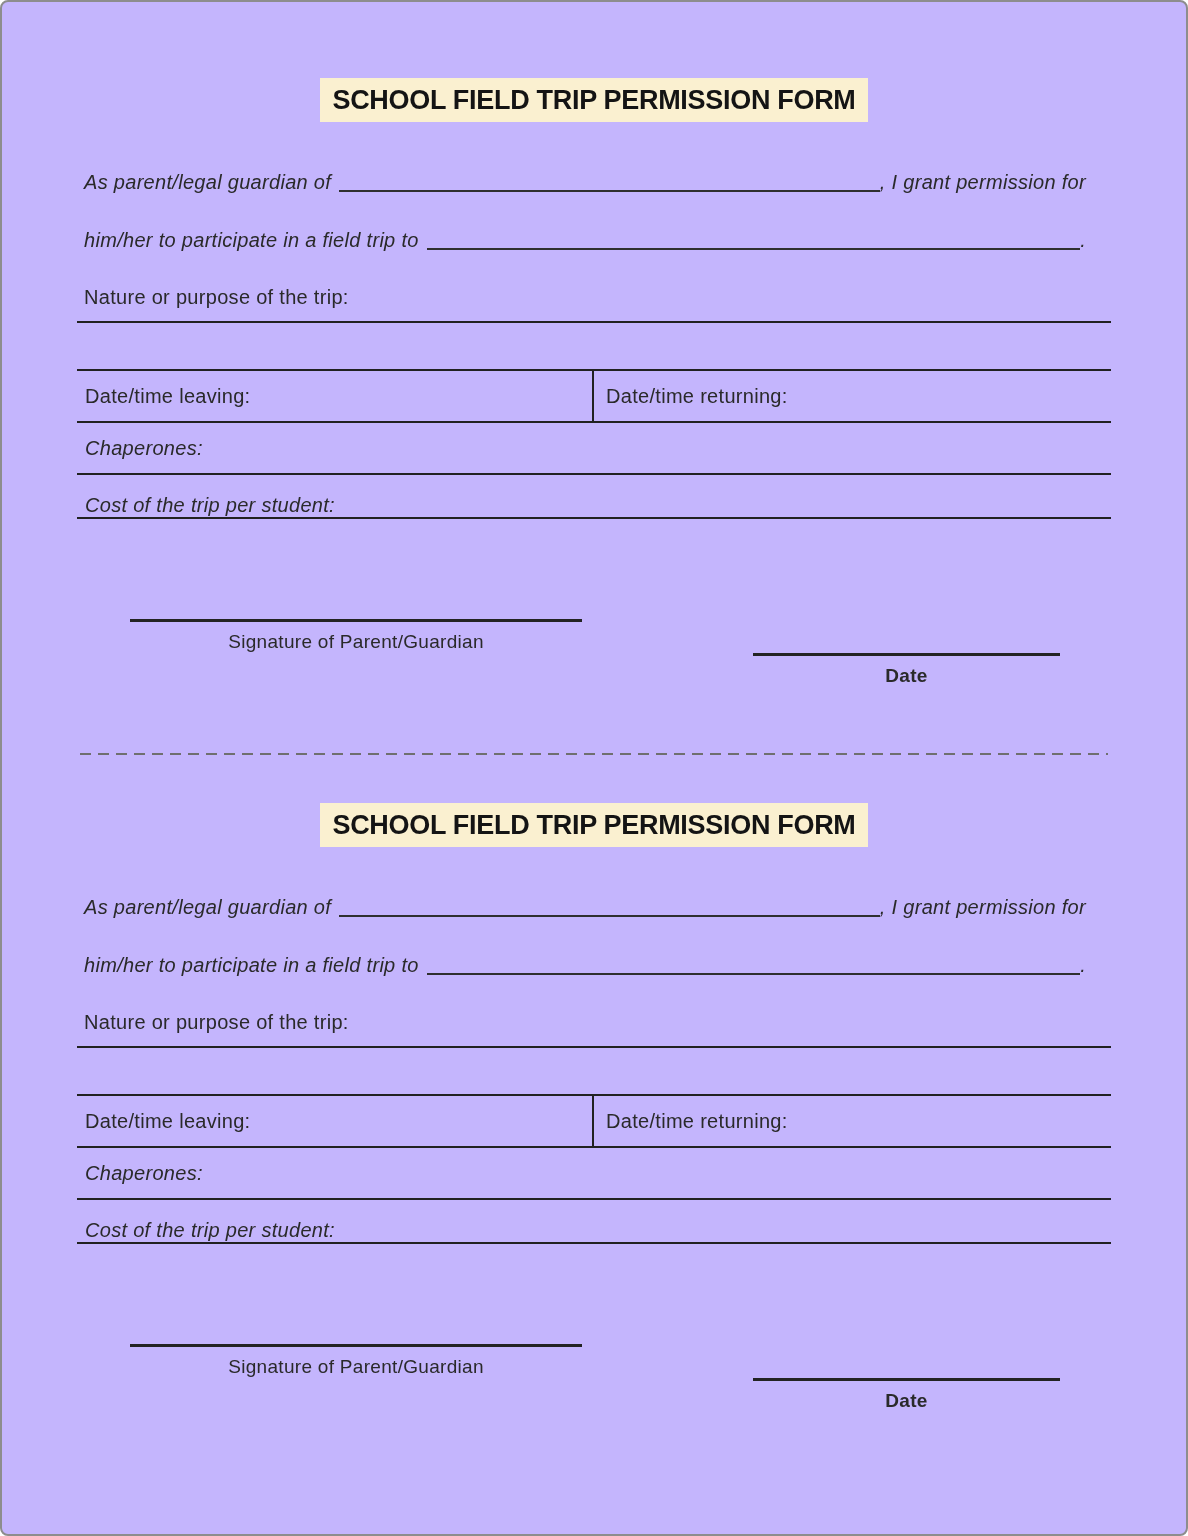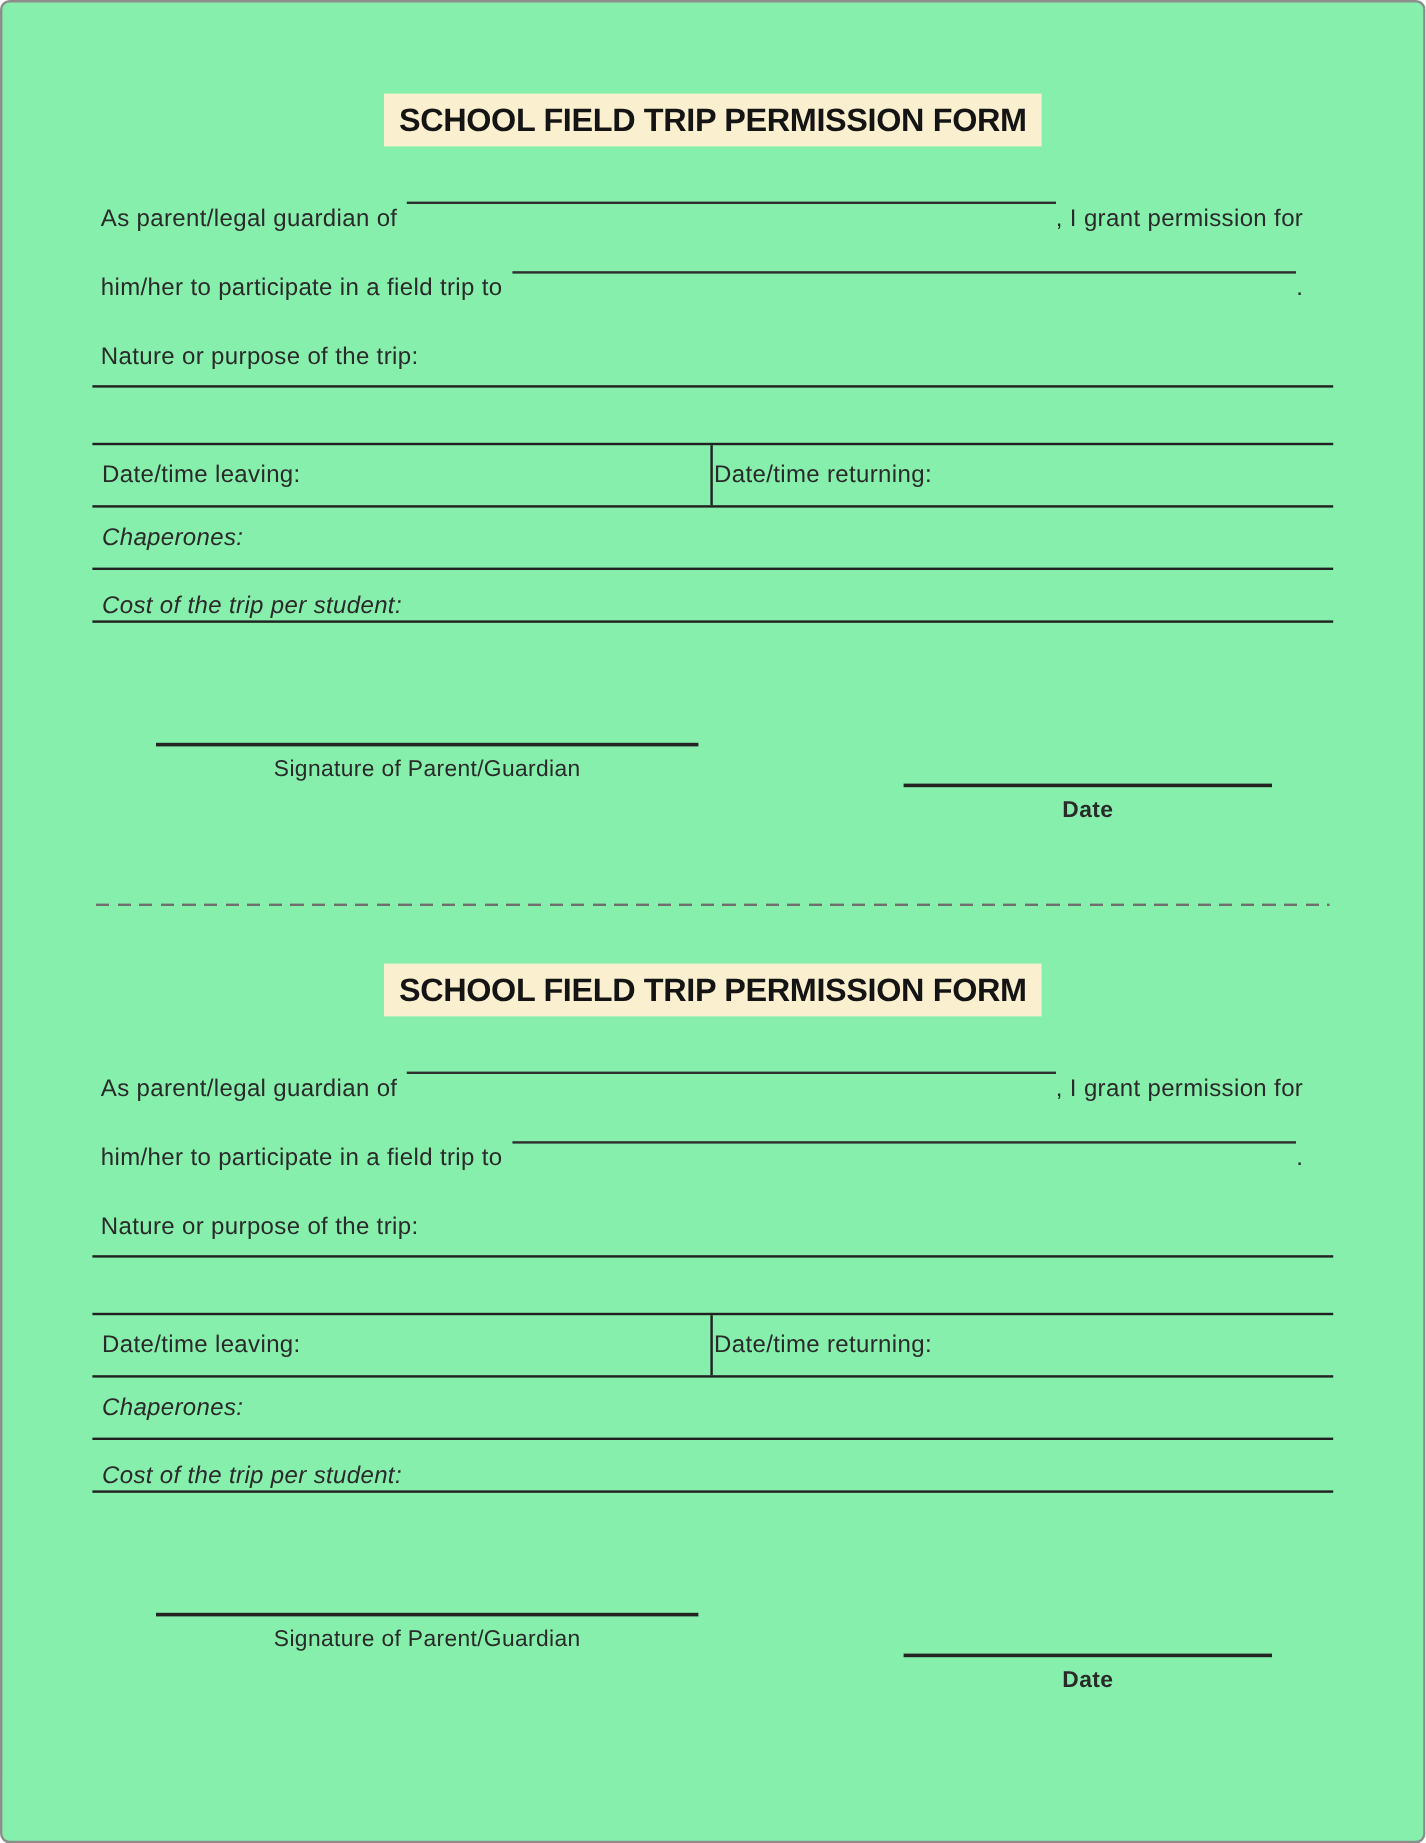--- a/index.html
+++ b/index.html
@@ -10,21 +10,21 @@
     --cut: #6F6F6F;
   }
   * { margin: 0; padding: 0; box-sizing: border-box; }
   html, body { background: #ffffff; }
   body { font-family: "Liberation Sans", sans-serif; }
 
   .page {
     position: relative;
     width: 1188px;
     height: 1536px;
-    background: #86efac;
+    background: #c4b5fd;
     border: 2px solid var(--border);
     border-radius: 8px;
     padding: 0 75px;
     overflow: hidden;
     color: var(--text);
   }
 
   
   .title-row { text-align: center; margin-top: 76px; }
   .form-copy-2 .title-row { margin-top: 48px; }
@@ -34,21 +34,21 @@
     color: #141414;
     font-size: 27px;
     font-weight: bold;
     letter-spacing: -0.3px;
     line-height: 32px;
     padding: 6px 12px;
   }
 
   
   .intro { margin: 46px 25px 0 7px; font-size: 20px; letter-spacing: 0.3px; line-height: 28px; }
-  .intro-line { display: flex; align-items: flex-start; }
+  .intro-line { display: flex; align-items: flex-end; font-style: italic; }
   .intro-line + .intro-line { margin-top: 30px; }
   .intro-line .txt { white-space: nowrap; }
   .blank {
     flex: 1 1 auto;
     border-bottom: 2px solid #2F2F2F;
     margin: 0 0 4px 8px;
   }
 
   
   .nature-row {
@@ -72,21 +72,21 @@
   .trow.last { height: 44px; align-items: flex-end; }
   .tcell { padding-left: 8px; font-style: italic; }
   .split .tcell-left {
     width: 50%;
     align-self: stretch;
     display: flex;
     align-items: center;
     padding-left: 8px;
     border-right: 2px solid var(--rule);
   }
-  .split .tcell-right { padding-left: 1px; text-align: center; }
+  .split .tcell-right { padding-left: 12px; text-align: center; }
 
   
   .sig-row { display: flex; margin-top: 100px; flex-direction: column; }
   .sig-block-left { margin-left: 53px; width: 452px; }
   .sig-block-right { margin-left: auto; margin-right: 51px; width: 307px; font-weight: bold; }
   .sig-line { height: 0; border-top: 3px solid #232323; }
   .sig-label { text-align: center; font-size: 19px; letter-spacing: 0.3px; margin-top: 9px; }
 
   
   .cut-line {

